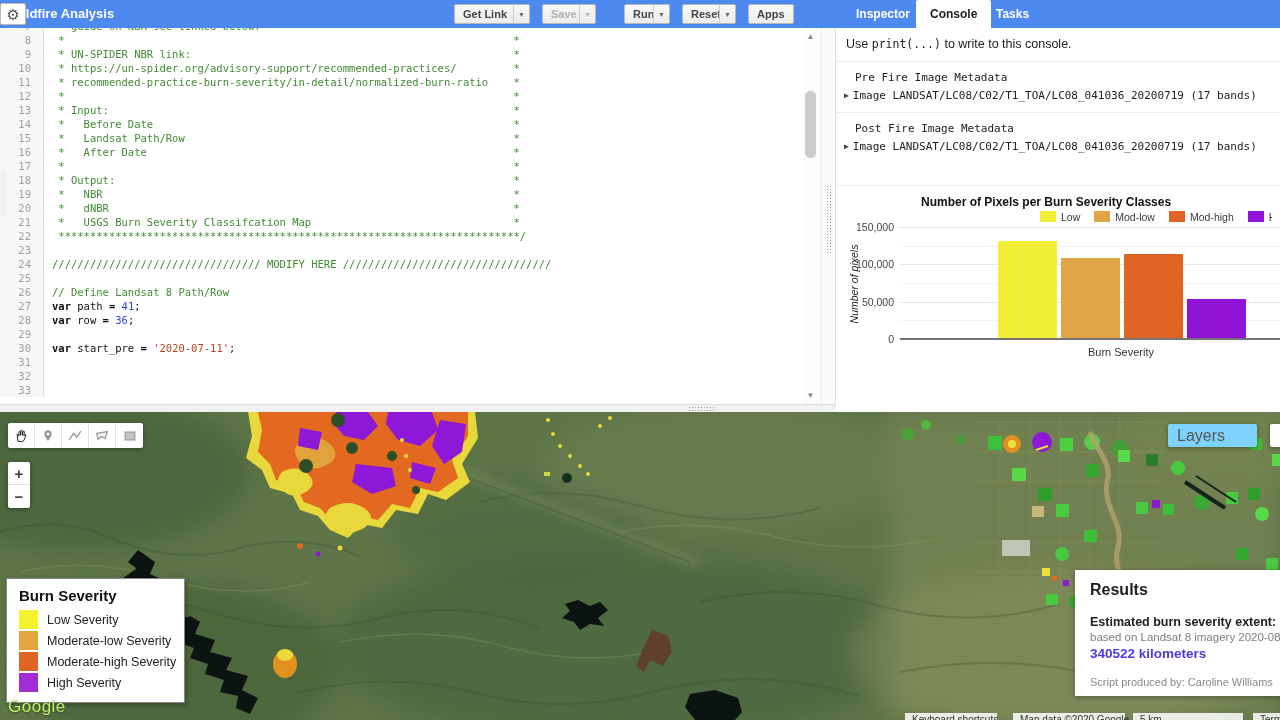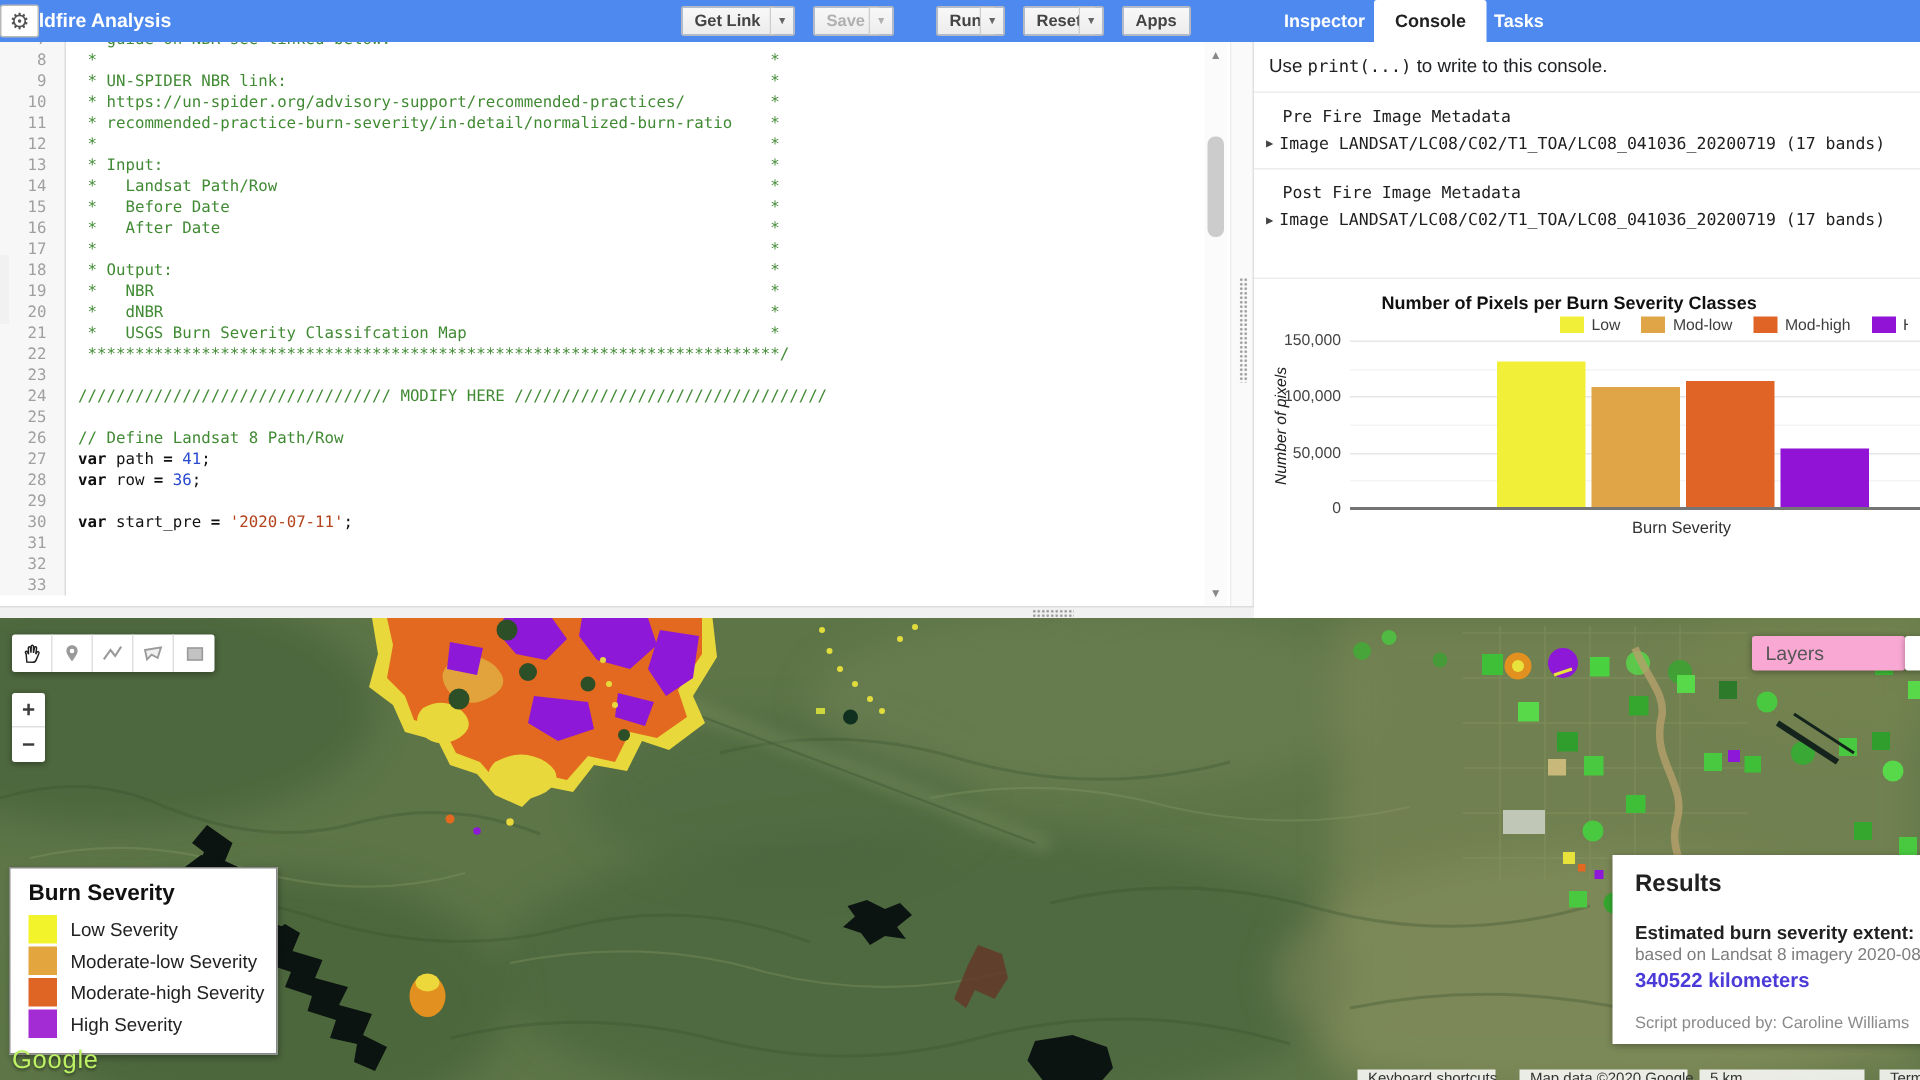--- a/index.html
+++ b/index.html
@@ -75,22 +75,22 @@
   
   #map { position:absolute; left:0; top:412px; width:1280px; height:308px; overflow:hidden; background:#5d7547; }
   #map-toolbar { position:absolute; left:8px; top:11px; height:25px; background:#fff; border-radius:2px;
                  box-shadow:0 1px 4px rgba(0,0,0,.35); display:flex; }
   .mt-btn { width:27px; height:25px; border-right:1px solid #e0e0e0; display:flex; align-items:center; justify-content:center; }
   .mt-btn:last-child { border-right:none; }
   #zoom-ctl { position:absolute; left:8px; top:50px; width:22px; background:#fff; border-radius:2px;
               box-shadow:0 1px 4px rgba(0,0,0,.35); }
   .zoom-btn { width:22px; height:23px; text-align:center; line-height:23px; font-size:15px; font-weight:bold; color:#3c3c3c; }
   #zoom-in { border-bottom:1px solid #e0e0e0; }
-  #layers-btn { position:absolute; left:1168px; top:12px; width:102px; height:23px; background:#f9a8d4; border-radius:2px;
-                box-shadow:0 1px 4px rgba(0,0,0,.35); font-size:13px; color:#555; line-height:23px; padding-left:9px; }
+  #layers-btn { position:absolute; left:1168px; top:12px; width:89px; height:23px; background:#7dd3fc; border-radius:2px;
+                box-shadow:0 1px 4px rgba(0,0,0,.35); font-size:16px; color:#555; line-height:23px; padding-left:9px; }
   #layers-extra { position:absolute; left:1270px; top:12px; width:14px; height:23px; background:#fff; border-radius:2px;
                   box-shadow:0 1px 4px rgba(0,0,0,.35); }
 
   #burn-legend { position:absolute; left:6px; top:166px; width:179px; background:#fff; border:1px solid #888;
                  box-shadow:1px 2px 4px rgba(0,0,0,.3); padding:8px 10px 10px 12px; }
   #burn-legend-title { font-size:15px; font-weight:bold; color:#111; margin-bottom:6px; }
   .bl-row { display:flex; align-items:center; gap:9px; margin-top:2px; }
   .bl-swatch { width:19px; height:19px; flex:none; }
   .bl-label { font-size:12.5px; color:#222; white-space:nowrap; }
 
@@ -160,22 +160,22 @@
         <div class="ed-row">33</div>
       </div>
     <div id="code">
         <div class="ed-row"><span class="tk-c"> * guide on NBR see linked below.</span><span class="tk-c">                                        *</span></div>
         <div class="ed-row"><span class="tk-c"> *</span><span class="tk-c">                                                                       *</span></div>
         <div class="ed-row"><span class="tk-c"> * UN-SPIDER NBR link:</span><span class="tk-c">                                                   *</span></div>
         <div class="ed-row"><span class="tk-c"> * https://un-spider.org/advisory-support/recommended-practices/</span><span class="tk-c">         *</span></div>
         <div class="ed-row"><span class="tk-c"> * recommended-practice-burn-severity/in-detail/normalized-burn-ratio</span><span class="tk-c">    *</span></div>
         <div class="ed-row"><span class="tk-c"> *</span><span class="tk-c">                                                                       *</span></div>
         <div class="ed-row"><span class="tk-c"> * Input:</span><span class="tk-c">                                                                *</span></div>
+        <div class="ed-row"><span class="tk-c"> *   Before Date</span><span class="tk-c">                                                         *</span></div>
         <div class="ed-row"><span class="tk-c"> *   Landsat Path/Row</span><span class="tk-c">                                                    *</span></div>
-        <div class="ed-row"><span class="tk-c"> *   Before Date</span><span class="tk-c">                                                         *</span></div>
         <div class="ed-row"><span class="tk-c"> *   After Date</span><span class="tk-c">                                                          *</span></div>
         <div class="ed-row"><span class="tk-c"> *</span><span class="tk-c">                                                                       *</span></div>
         <div class="ed-row"><span class="tk-c"> * Output:</span><span class="tk-c">                                                               *</span></div>
         <div class="ed-row"><span class="tk-c"> *   NBR</span><span class="tk-c">                                                                 *</span></div>
         <div class="ed-row"><span class="tk-c"> *   dNBR</span><span class="tk-c">                                                                *</span></div>
         <div class="ed-row"><span class="tk-c"> *   USGS Burn Severity Classifcation Map</span><span class="tk-c">                                *</span></div>
         <div class="ed-row"><span class="tk-c"> *************************************************************************/</span></div>
         <div class="ed-row"></div>
         <div class="ed-row"><span class="tk-c">///////////////////////////////// MODIFY HERE /////////////////////////////////</span></div>
         <div class="ed-row"></div>

